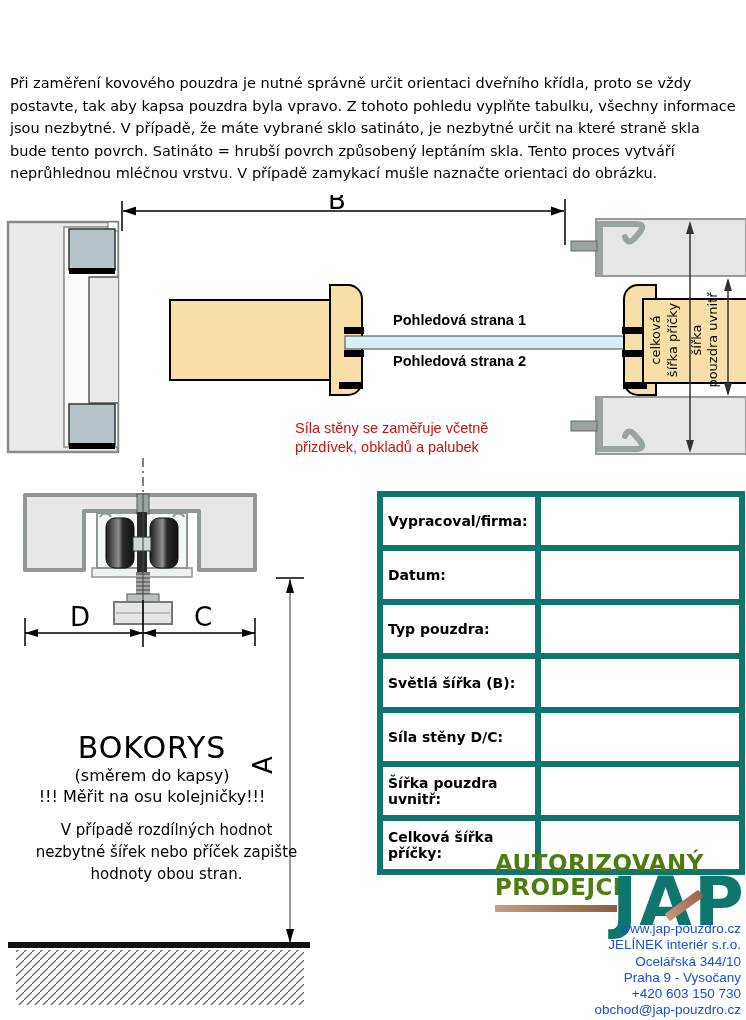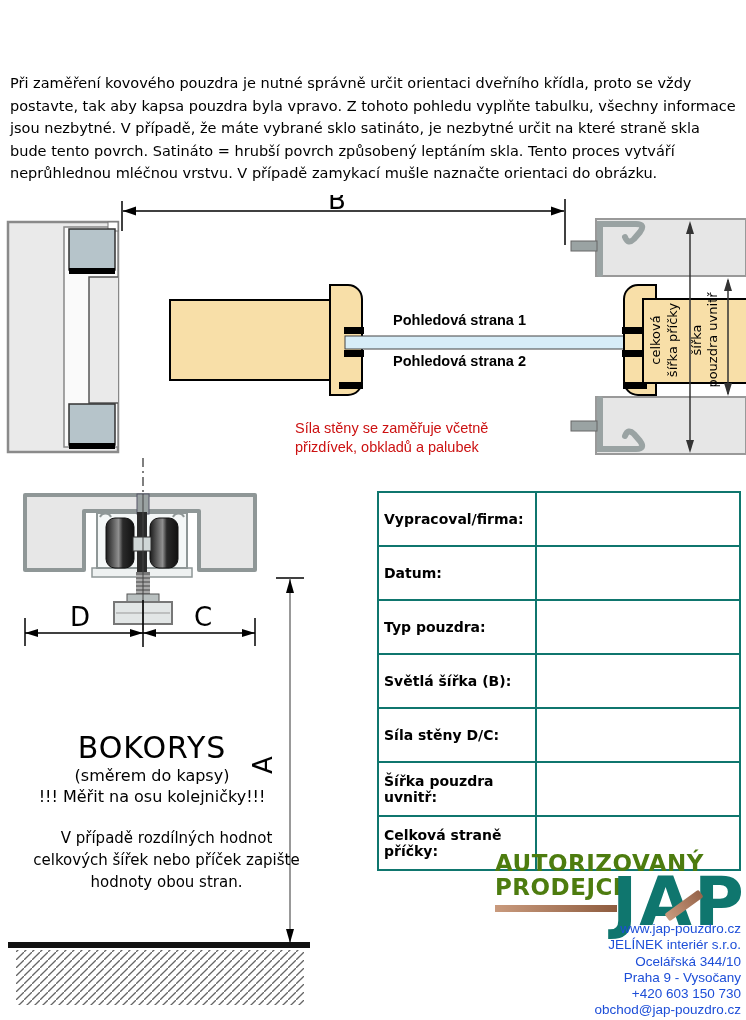--- a/index.html
+++ b/index.html
@@ -16,24 +16,24 @@
   svg text{font-family:"DejaVu Sans","Liberation Sans",sans-serif;}
   .dimlabel{font-size:26px;fill:#000;}
   .sidelabel{font-family:"Liberation Sans",sans-serif;font-size:14.5px;fill:#000;}
   .rotlabel{font-size:13px;fill:#000;}
   .rednote{font-family:"Liberation Sans",sans-serif;font-size:14.5px;fill:#cc1111;}
   
   .bokorys-text{position:absolute;left:0;top:731px;width:304px;text-align:center;}
   .bokorys-title{font-size:30px;letter-spacing:1px;line-height:34px;}
   .bokorys-sub{font-size:16px;line-height:21px;}
   .bokorys-warn{font-size:16px;line-height:21px;}
-  .bokorys-note{margin-top:20px;font-size:15px;line-height:22px;padding-left:29px;}
+  .bokorys-note{margin-top:12px;font-size:15px;line-height:22px;padding-left:29px;}
   
   .form-table{position:absolute;left:377px;top:491px;border-collapse:collapse;table-layout:fixed;}
-  .form-table td{border:2px solid #0f766e;height:54px;vertical-align:middle;box-sizing:border-box;}
+  .form-table td{border:6px solid #0f766e;height:54px;vertical-align:middle;box-sizing:border-box;}
   .form-table td.lbl{width:158px;font-weight:bold;font-size:14px;line-height:16.5px;
                      padding:1px 1px 1px 5px;}
   .form-table td.val{width:204px;}
   
   .dealer{position:absolute;left:495px;top:851px;}
   .dealer-line{font-size:23px;font-weight:bold;color:#4d7c0f;line-height:24px;letter-spacing:0.5px;}
   .dealer-bar{width:122px;height:7px;margin-top:6px;
               background:linear-gradient(90deg,#c99a7d,#8e5c3f);}
   .brand{position:absolute;left:612px;top:867px;font-size:68px;font-weight:bold;
          color:#0f766e;letter-spacing:2px;line-height:70px;}
@@ -192,21 +192,21 @@
       <rect x="16" y="950" width="288" height="55" fill="url(#hatch)"></rect>
     </g>
   </svg>
 
   <div class="bokorys-text">
     <div class="bokorys-title">BOKORYS</div>
     <div class="bokorys-sub">(směrem do kapsy)</div>
     <div class="bokorys-warn">!!! Měřit na osu kolejničky!!!</div>
     <div class="bokorys-note">
       <div>V případě rozdílných hodnot</div>
-      <div>celkových šířek nebo příček zapište</div>
+      <div>nezbytné šířek nebo příček zapište</div>
       <div>hodnoty obou stran.</div>
     </div>
   </div>
 
   <table class="form-table">
     <tbody>
       <tr>
         <td class="lbl">Vypracoval/firma:</td>
         <td class="val"></td>
       </tr>
@@ -224,21 +224,21 @@
       </tr>
       <tr>
         <td class="lbl">Síla stěny D/C:</td>
         <td class="val"></td>
       </tr>
       <tr>
         <td class="lbl">Šířka pouzdra uvnitř:</td>
         <td class="val"></td>
       </tr>
       <tr>
-        <td class="lbl">Celková straně příčky:</td>
+        <td class="lbl">Celková šířka příčky:</td>
         <td class="val"></td>
       </tr>
     </tbody>
   </table>
 
   <div class="dealer">
     <div class="dealer-line">AUTORIZOVANÝ</div>
     <div class="dealer-line">PRODEJCE</div>
     <div class="dealer-bar"></div>
   </div>

